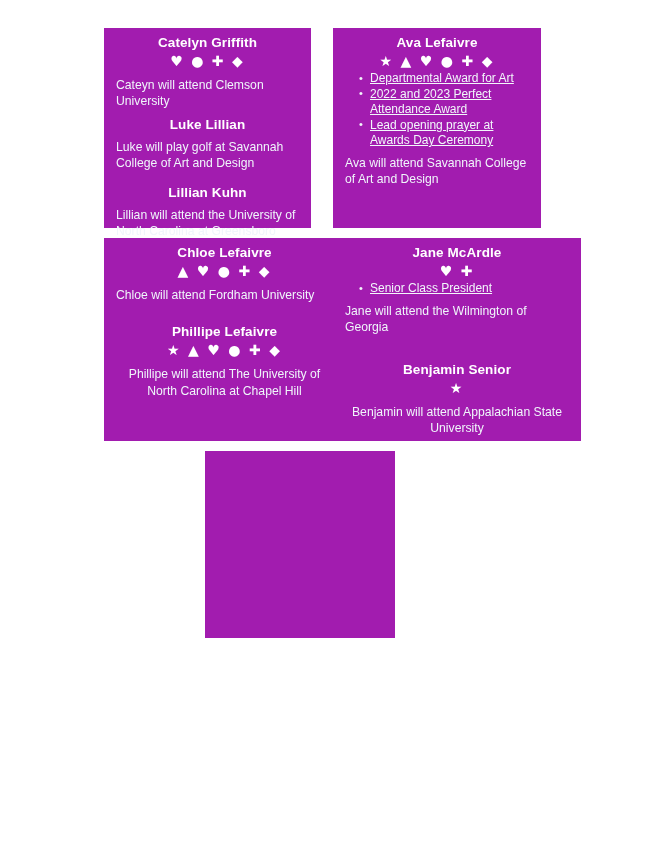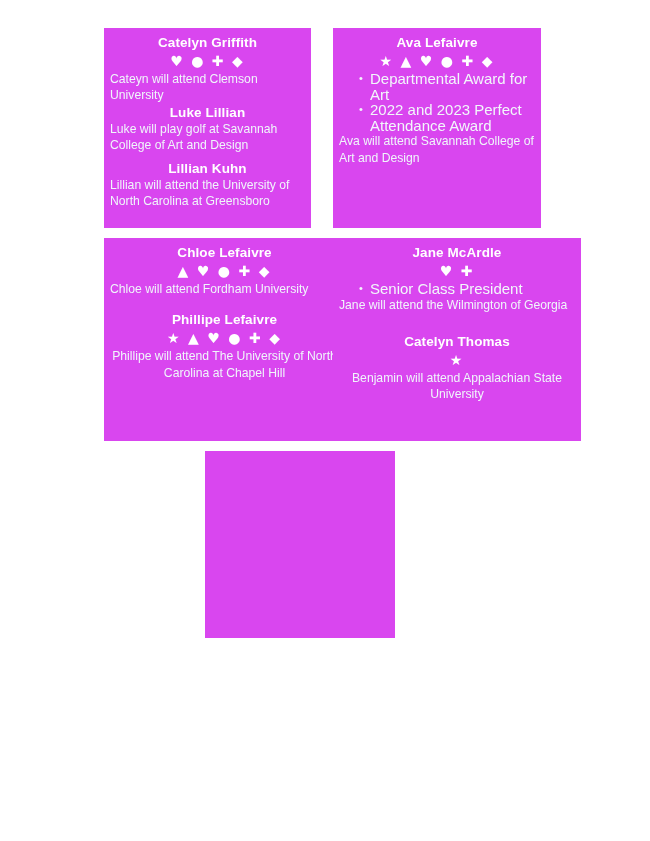--- a/index.html
+++ b/index.html
@@ -18,21 +18,21 @@
   .board {
     position: absolute;
     left: 0;
     top: 0;
     width: 650px;
     height: 841px;
   }
 
   .card {
     position: absolute;
-    background: #d946ef;
+    background: #a21caf;
     box-sizing: border-box;
     padding: 6px 6px 8px 6px;
   }
 
   
   .card-c1 { left: 104px; top: 28px;  width: 207px; height: 200px; }
   .card-c2 { left: 333px; top: 28px;  width: 208px; height: 200px; }
   .card-c3 { left: 104px; top: 238px; width: 241px; height: 203px; }
   .card-c4 { left: 333px; top: 238px; width: 248px; height: 203px; }
   .card-c5 { left: 205px; top: 451px; width: 190px; height: 187px; }
@@ -61,39 +61,40 @@
   }
   .icon-row .ico { display: inline-block; }
 
   .awards {
     margin: 0;
     padding: 0 0 0 20px;
     list-style: none;
   }
   .awards li {
     color: #f2f7fb;
-    font-size: 15px;
+    font-size: 12px;
     line-height: 15.6px;
     position: relative;
     padding-left: 11px;
+    text-decoration: underline;
   }
   .awards li::before {
     content: "\2022";
     position: absolute;
     left: 0;
     top: -0.5px;
     color: #f2f7fb;
     font-size: 11px;
   }
 
   .destination {
     color: #f0f6fb;
     font-size: 12.2px;
     line-height: 16.3px;
-    margin: 0;
+    margin: 6px;
     text-align: left;
   }
   .destination.center { text-align: center; }
 
   .spacer-sm { height: 7px; }
   .spacer-md { height: 14px; }
   .spacer-lg { height: 20px; }
 </style>
 </head>
 <body>
@@ -129,20 +130,21 @@
         <span class="ico">★</span>
         <span class="ico">▲</span>
         <span class="ico">♥</span>
         <span class="ico">●</span>
         <span class="ico">✚</span>
         <span class="ico">◆</span>
       </div>
       <ul class="awards">
         <li>Departmental Award for Art</li>
         <li>2022 and 2023 Perfect Attendance Award</li>
+        <li>Lead opening prayer at Awards Day Ceremony</li>
       </ul>
       <p class="destination">Ava will attend Savannah College of Art and Design</p>
     </div>
   </div>
 
   <div class="card card-c3">
     <div class="person">
       <div class="person-name">Chloe Lefaivre</div>
       <div class="icon-row">
         <span class="ico">▲</span>
@@ -175,21 +177,21 @@
         <span class="ico">♥</span>
         <span class="ico">✚</span>
       </div>
       <ul class="awards">
         <li>Senior Class President</li>
       </ul>
       <p class="destination">Jane will attend the Wilmington of Georgia</p>
     </div>
     <div class="spacer-lg"></div>
     <div class="person">
-      <div class="person-name">Catelyn Thomas</div>
+      <div class="person-name">Benjamin Senior</div>
       <div class="icon-row">
         <span class="ico">★</span>
       </div>
       <p class="destination center">Benjamin will attend Appalachian State University</p>
     </div>
   </div>
 
   <div class="card card-c5">
     <div class="spacer-md"></div>
   </div>

